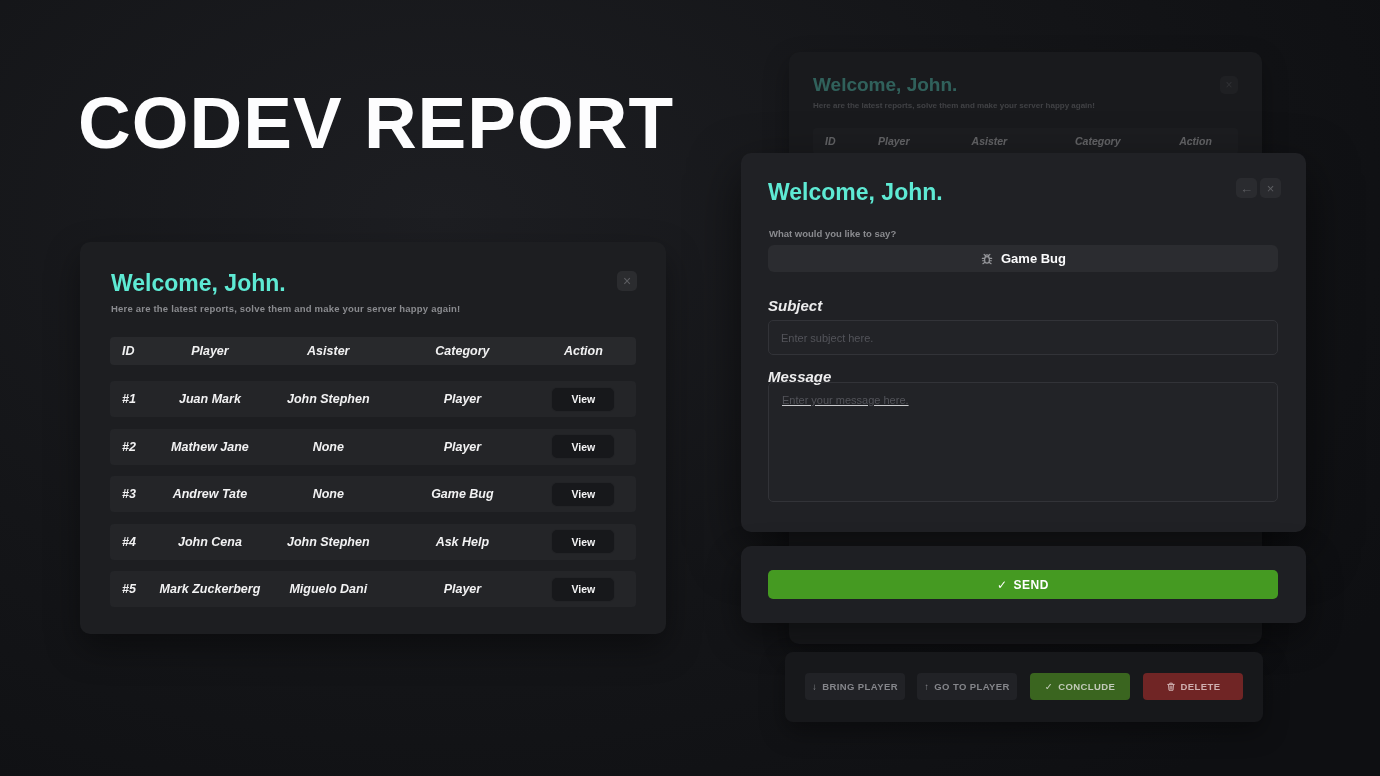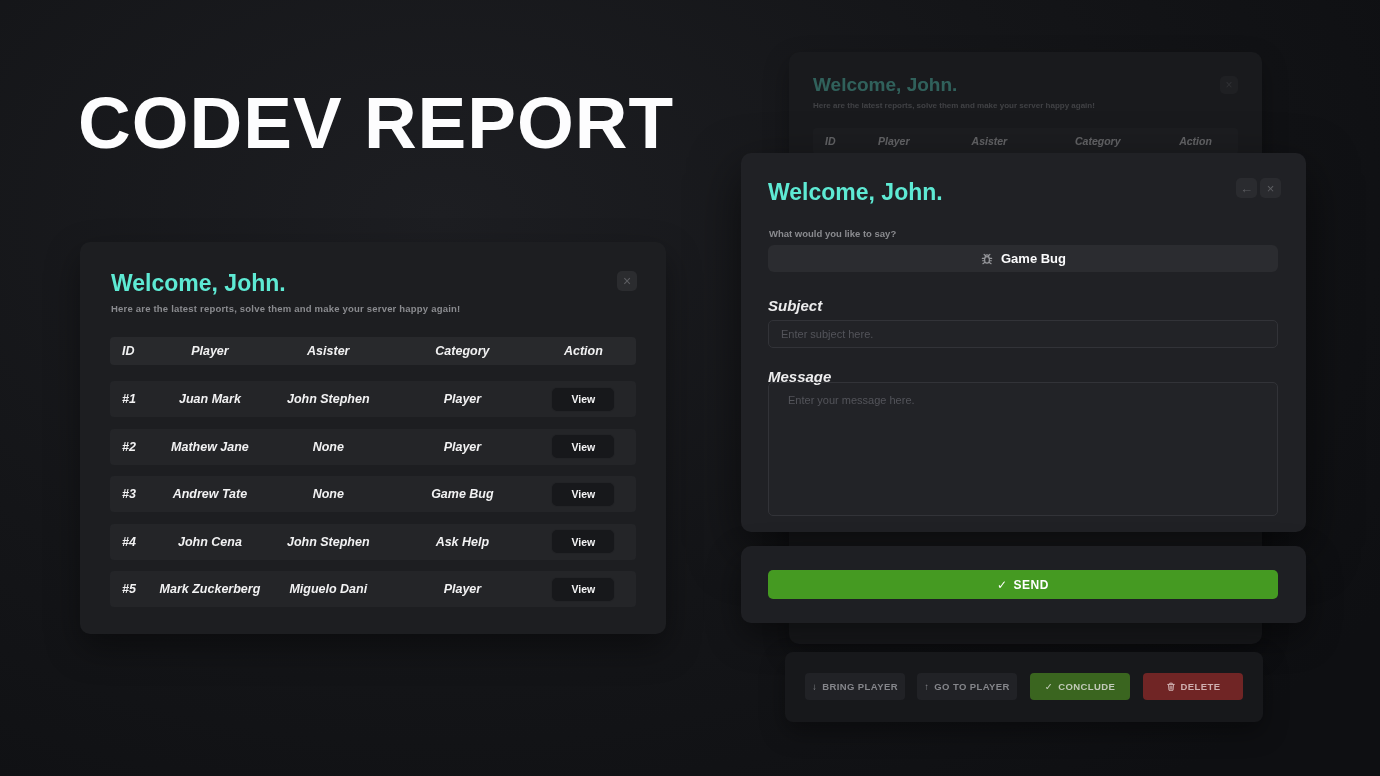--- a/index.html
+++ b/index.html
@@ -81,22 +81,22 @@
     background:#2b2c30; border:none; border-radius:6px; cursor:pointer;
     display:flex; align-items:center; justify-content:center; gap:7px;
     color:#fbfbfc; font-weight:bold; font-size:13px; font-family:inherit;
   }
   .field-label { position:absolute; left:27px; color:#ededee; font-weight:bold; font-size:15px;font-style:italic; }
   .text-input, .text-area {
     position:absolute; left:27px; width:510px; background:rgba(255,255,255,.012);
     border:1px solid #323338; border-radius:5px; color:#c9cacd;
     font-family:inherit; font-size:11px; padding:0 13px; outline:none;
   }
-  .text-input { top:167px; height:28px;padding-left:12px; }
-  .text-area  { top:229px; height:134px; padding:11px 19px; resize:none; }
+  .text-input { top:167px; height:35px;padding-left:12px; }
+  .text-area  { top:229px; height:120px; padding:11px 13px; resize:none;text-decoration:underline; }
   .text-input::placeholder, .text-area::placeholder { color:#53545a; }
   #label-subject { top:144px; } #label-message { top:215px; }
 
   
   #send-card { left:741px; top:546px; width:565px; height:77px; background:#1e1f23;
                box-shadow:0 14px 34px rgba(0,0,0,.45); }
   .send-btn {
     position:absolute; left:27px; top:24px; width:510px; height:29px;
     background:#459a22; border:none; border-radius:5px; cursor:pointer;
     color:#fff; font-weight:bold; font-size:12px; letter-spacing:.5px; font-family:inherit;

